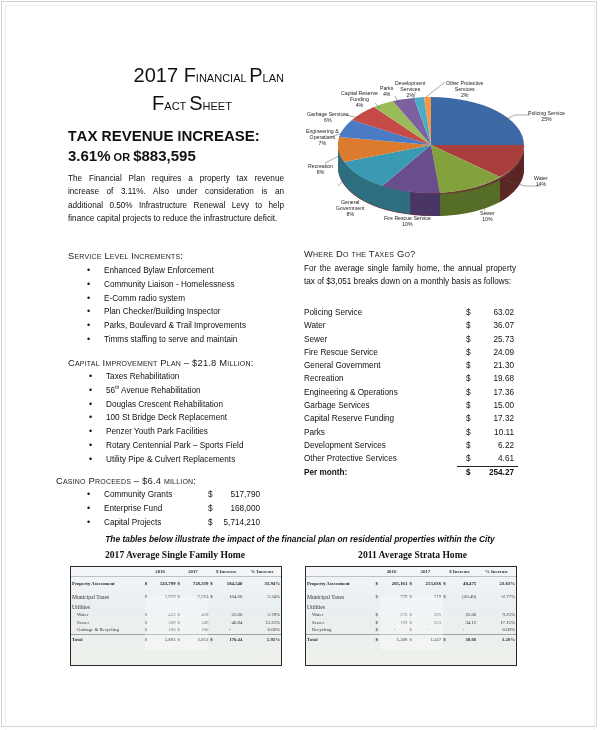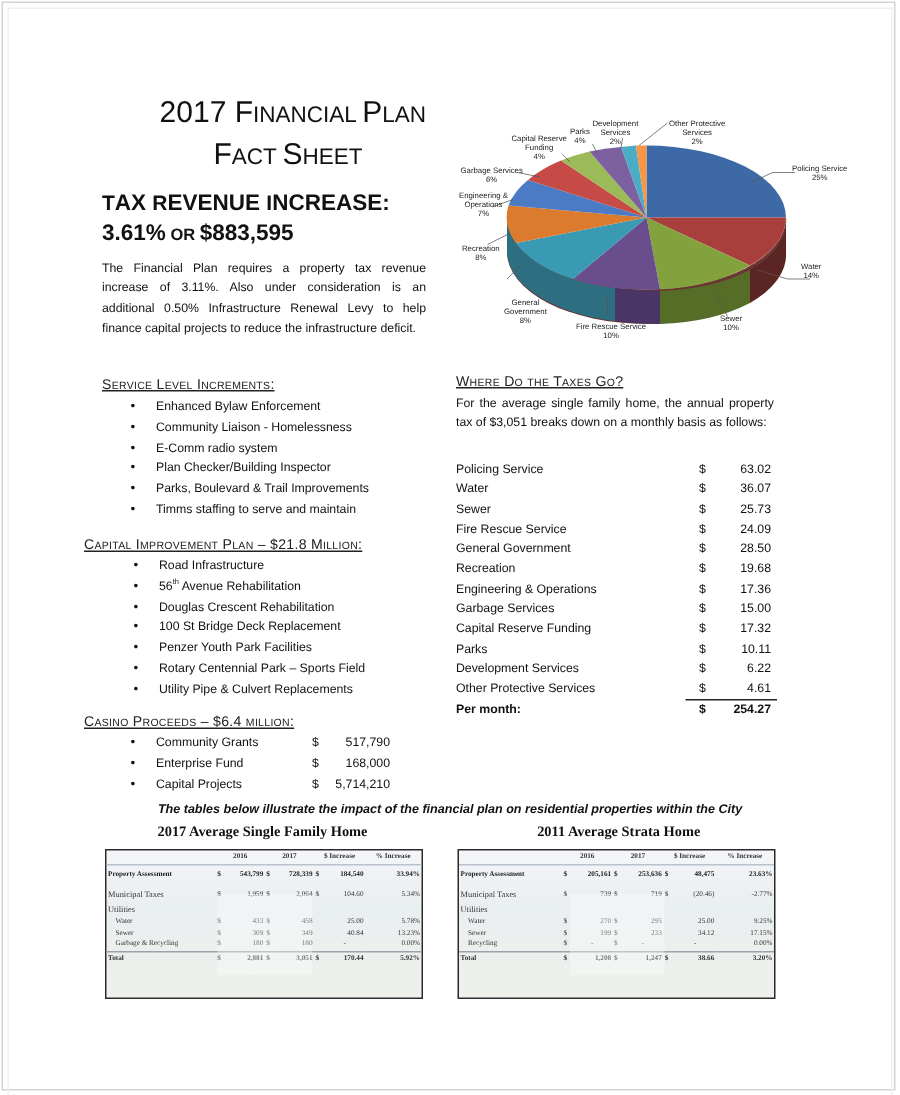--- a/index.html
+++ b/index.html
@@ -15,31 +15,31 @@
     position: absolute; left: 5px; top: 5px; right: 5px; bottom: 0;
     border-left: 1px solid #efefef; border-right: 1px solid #efefef; border-top: 1px solid #efefef;
   }
   .abs { position: absolute; }
   .sc { font-variant: small-caps; }
 
   
   .title-1 { left: 100px; top: 64px; width: 184px; text-align: right; font-size: 20px; line-height: 22px; color: #111; }
   .title-2 { left: 100px; top: 92px; width: 184px; text-align: center; font-size: 20px; line-height: 22px; color: #111; }
   .title-1 .big, .title-2 .big { font-size: 20px; }
-  .title-1 .sm, .title-2 .sm { font-size: 15px; text-transform: uppercase; }
+  .title-1 .sm, .title-2 .sm { font-size: 11px; text-transform: uppercase; }
 
   .tax-head { left: 68px; top: 127px; font-size: 14px; font-weight: bold; }
   .tax-head .sm { font-size: 15px; text-transform: uppercase; }
   .tax-value { left: 68px; top: 147px; font-size: 15px; font-weight: bold; }
   .tax-value .sm { font-size: 11px; text-transform: uppercase; }
   .intro-para {
     left: 68px; top: 172px; width: 216px; font-size: 8.2px; line-height: 13.4px; text-align: justify;
   }
 
-  .sec-head { font-size: 8px; font-weight: normal; letter-spacing: 0.2px; color: #222; text-decoration: underline; }
+  .sec-head { font-size: 8px; font-weight: normal; letter-spacing: 0.2px; color: #222; }
   .bullet-list { margin: 0; padding: 0; list-style: none; }
   .bullet-list li { position: relative; font-size: 8.2px; line-height: 13.8px; padding-left: 0; }
   .bullet-list li .dot { position: absolute; left: -17px; top: 0; font-size: 9px; }
   sup { font-size: 5px; line-height: 0; }
 
   .casino-row { position: relative; font-size: 8.2px; line-height: 13.8px; height: 13.8px; }
   .casino-row .lbl { position: absolute; left: 0; }
   .casino-row .cur { position: absolute; left: 104px; }
   .casino-row .amt { position: absolute; left: 112px; width: 44px; text-align: right; }
 
@@ -108,23 +108,23 @@
 <div class="abs sec-head sc" style="left:68px;top:250px;font-size:9.4px;">Service Level Increments:</div>
 <ul class="abs bullet-list" style="left:104px;top:264px;">
   <li><span class="dot">•</span><span>Enhanced Bylaw Enforcement</span></li>
   <li><span class="dot">•</span><span>Community Liaison - Homelessness</span></li>
   <li><span class="dot">•</span><span>E-Comm radio system</span></li>
   <li><span class="dot">•</span><span>Plan Checker/Building Inspector</span></li>
   <li><span class="dot">•</span><span>Parks, Boulevard &amp; Trail Improvements</span></li>
   <li><span class="dot">•</span><span>Timms staffing to serve and maintain</span></li>
 </ul>
 
-<div class="abs sec-head sc" style="left:56px;top:357px;font-size:9.4px;">Capital Improvement Plan – $21.8 Million:</div>
+<div class="abs sec-head sc" style="left:68px;top:357px;font-size:9.4px;">Capital Improvement Plan – $21.8 Million:</div>
 <ul class="abs bullet-list" style="left:106px;top:370px;">
-  <li><span class="dot">•</span><span>Road Infrastructure</span></li>
+  <li><span class="dot">•</span><span>Taxes Rehabilitation</span></li>
   <li><span class="dot">•</span><span>56</span><sup>th</sup><span> Avenue Rehabilitation</span></li>
   <li><span class="dot">•</span><span>Douglas Crescent Rehabilitation</span></li>
   <li><span class="dot">•</span><span>100 St Bridge Deck Replacement</span></li>
   <li><span class="dot">•</span><span>Penzer Youth Park Facilities</span></li>
   <li><span class="dot">•</span><span>Rotary Centennial Park – Sports Field</span></li>
   <li><span class="dot">•</span><span>Utility Pipe &amp; Culvert Replacements</span></li>
 </ul>
 
 <div class="abs sec-head sc" style="left:56px;top:475px;font-size:9.4px;">Casino Proceeds – $6.4 million:</div>
 <div class="abs" style="left:104px;top:488px;width:160px;">
@@ -222,21 +222,21 @@
       <span class="amt">25.73</span>
     </div>
   <div class="tax-row">
       <span class="lbl">Fire Rescue Service</span>
       <span class="cur">$</span>
       <span class="amt">24.09</span>
     </div>
   <div class="tax-row">
       <span class="lbl">General Government</span>
       <span class="cur">$</span>
-      <span class="amt">28.50</span>
+      <span class="amt">21.30</span>
     </div>
   <div class="tax-row">
       <span class="lbl">Recreation</span>
       <span class="cur">$</span>
       <span class="amt">19.68</span>
     </div>
   <div class="tax-row">
       <span class="lbl">Engineering &amp; Operations</span>
       <span class="cur">$</span>
       <span class="amt">17.36</span>

